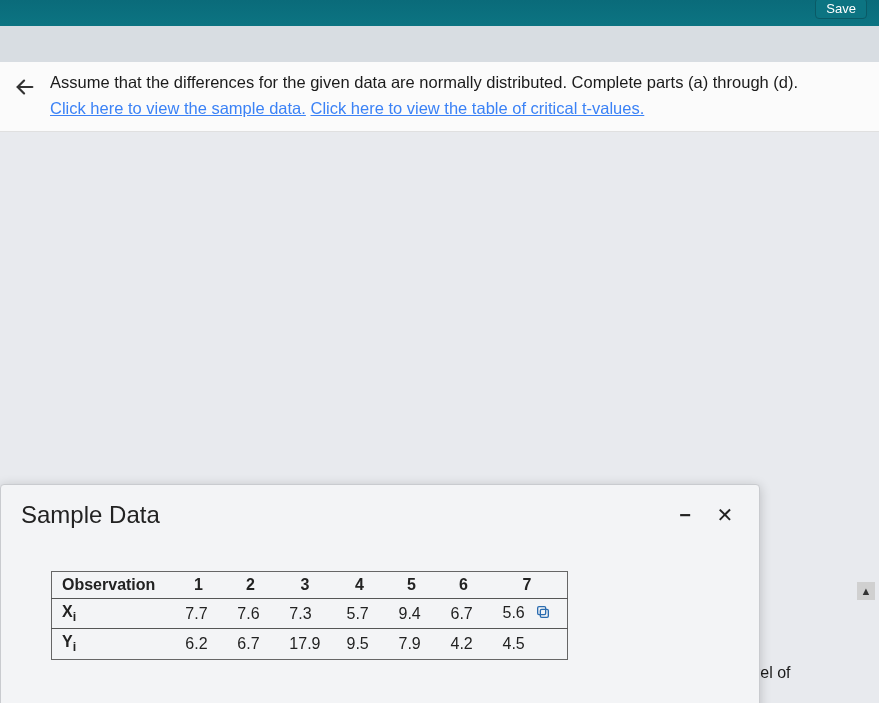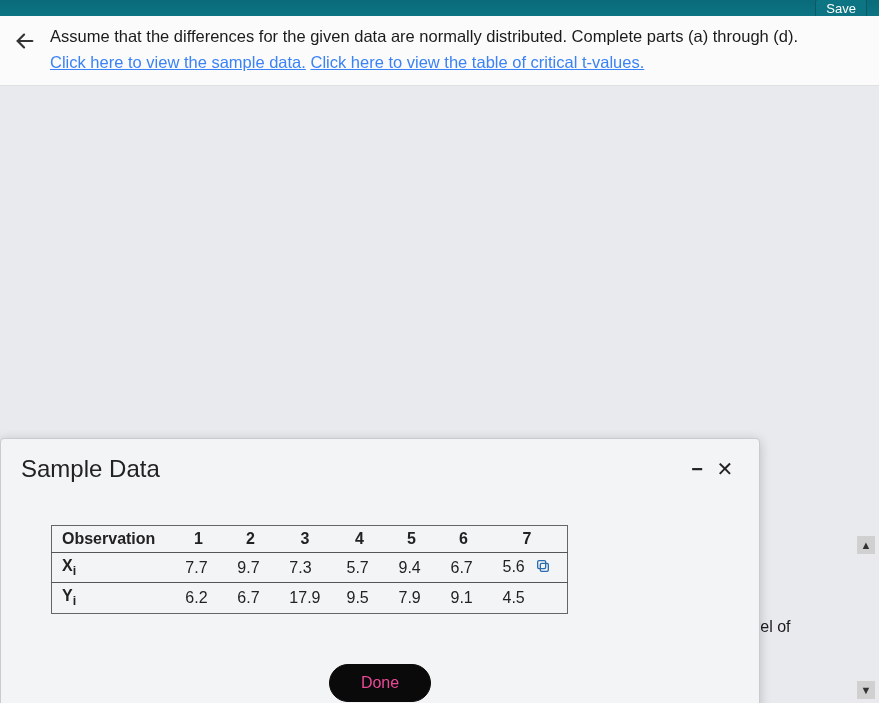--- a/index.html
+++ b/index.html
@@ -7,21 +7,21 @@
     font-family: Arial, Helvetica, sans-serif;
     background: #d8dde2;
     width: 879px;
     height: 703px;
     overflow: hidden;
     position: relative;
     color: #222;
   }
   .top-banner {
     background: linear-gradient(#0a6b7a, #0c7482);
-    height: 16px;
+    height: 26px;
     width: 100%;
     position: relative;
   }
   .save-btn {
     position: absolute;
     right: 12px;
     top: -2px;
     color: #fff;
     font-size: 13px;
     padding: 2px 10px;
@@ -33,20 +33,21 @@
     background: #e8eaee;
     min-height: calc(100% - 18px);
     position: relative;
   }
   .header-row {
     display: flex;
     align-items: flex-start;
     background: #fbfbfb;
     border-bottom: 1px solid #e0e0e0;
     padding: 8px 6px 10px 6px;
+    margin-top: 36px;
   }
   .back-icon-box {
     width: 38px;
     text-align: center;
     padding-top: 6px;
     font-size: 20px;
     color: #333;
   }
   .back-icon-box svg { width: 22px; height: 22px; }
   .header-text {
@@ -73,20 +74,21 @@
     background: #f3f4f6;
     border: 1px solid #c9cbcf;
     border-radius: 4px;
     box-shadow: 0 2px 12px rgba(0,0,0,0.2);
     z-index: 10;
   }
   .dialog-header {
     display: flex;
     align-items: center;
     padding: 16px 20px 12px 20px;
+    gap: 12px;
   }
   .dialog-title {
     flex: 1;
     font-size: 24px;
     color: #222;
     font-weight: 400;
   }
   .dialog-ctl {
     font-size: 20px;
     color: #222;
@@ -249,21 +251,21 @@
               <th>4</th>
               <th>5</th>
               <th>6</th>
               <th>7</th>
             </tr>
           </thead>
           <tbody>
             <tr class="xrow">
               <th class="rowhead"><span>X</span><span class="sub">i</span></th>
               <td>7.7</td>
-              <td>9.7</td>
+              <td>7.6</td>
               <td>7.3</td>
               <td>5.7</td>
               <td>9.4</td>
               <td>6.7</td>
               <td>
                 <span>5.6</span>
                 <span class="copy-icon">
                   <svg viewBox="0 0 24 24" fill="none" stroke="currentColor" stroke-width="2">
                     <rect x="8" y="8" width="12" height="12" rx="2"></rect>
                     <rect x="4" y="4" width="12" height="12" rx="2"></rect>
@@ -271,21 +273,21 @@
                 </span>
               </td>
             </tr>
             <tr>
               <th class="rowhead"><span>Y</span><span class="sub">i</span></th>
               <td>6.2</td>
               <td>6.7</td>
               <td>17.9</td>
               <td>9.5</td>
               <td>7.9</td>
-              <td>9.1</td>
+              <td>4.2</td>
               <td>4.5</td>
             </tr>
           </tbody>
         </table>
       </div>
 
       <div class="dialog-footer">
         <div class="btn primary">Done</div>
       </div>
     </div>

